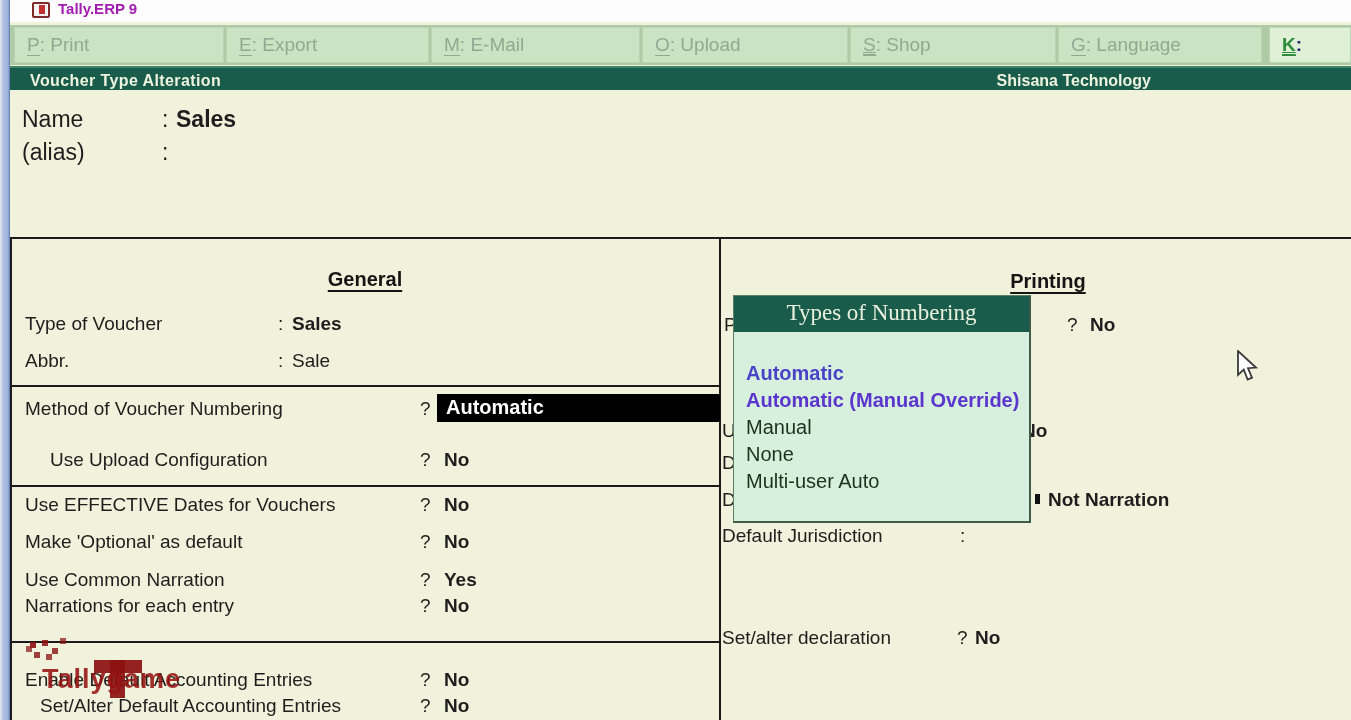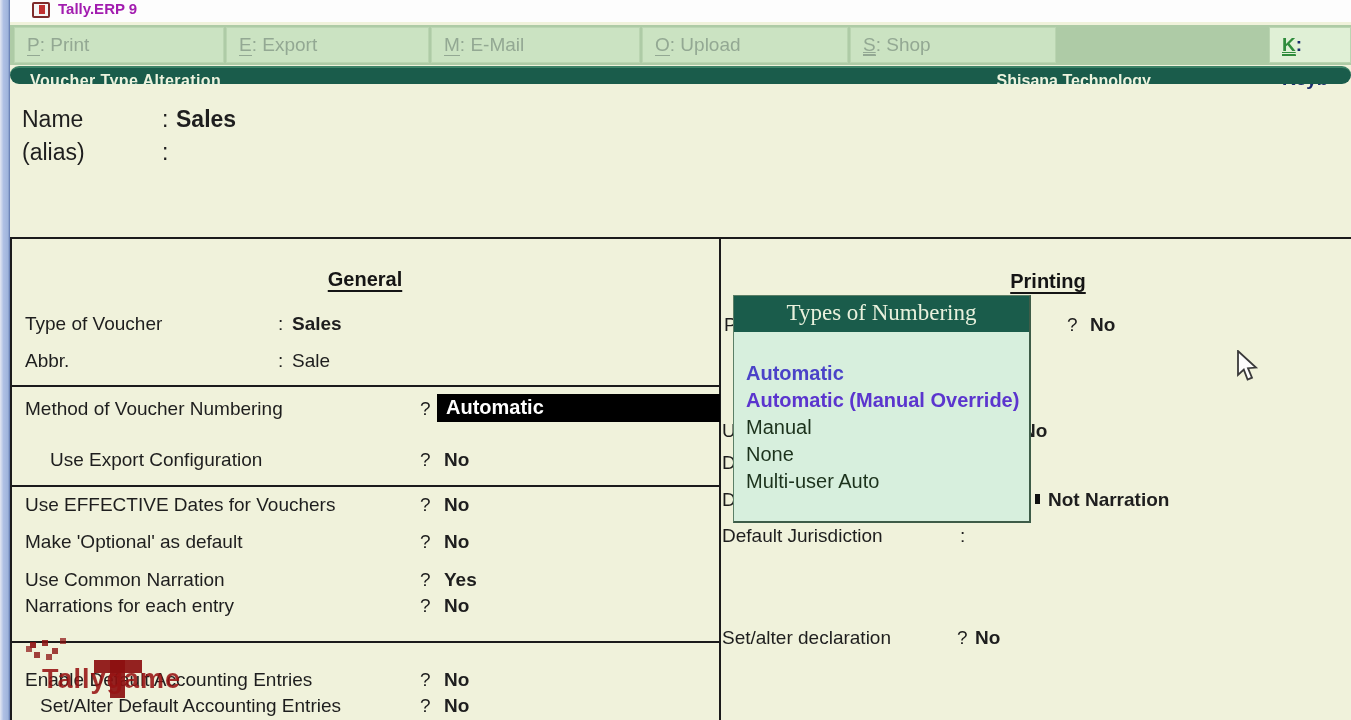--- a/index.html
+++ b/index.html
@@ -22,22 +22,22 @@
   .toolbar { position:absolute; left:10px; top:25px; width:1341px; height:40px; background:#AECBA6; }
   .tbtn { position:absolute; top:2px; height:36px; background:#CBE3C2; color:#93A893;
     font-size:19px; line-height:34px; padding-left:12px; border:1px solid #BAD5B1; }
   .tbtn .key { border-bottom:1.5px solid #93A893; }
   .tbtn.hot { background:#E0F0D6; }
   .tbtn.hot .key { color:#2F8C3C; font-weight:bold; border-bottom:1.5px solid #2F8C3C; text-decoration:underline double 1px; }
   .tbtn.hot .lab { color:#1A2B6E; font-weight:bold; }
   .tbtn.u2 .key { text-decoration:underline double 1px; }
 
   
-  .greenbar { position:absolute; left:10px; top:66px; width:1341px; height:18px;
-    background:#1A5C4B; border-top:2px solid #3E8468;border-radius:12px; }
+  .greenbar { position:absolute; left:10px; top:66px; width:1341px; height:24px;
+    background:#1A5C4B; border-top:2px solid #3E8468; }
   .screen-title { position:absolute; left:20px; top:4px; color:#EDF3DE; font-weight:bold;
     font-size:16px; letter-spacing:.4px; }
   .company { position:absolute; right:200px; top:4px; color:#EDF3DE; font-weight:bold; font-size:16px; }
 
   
   .nrow { position:absolute; font-size:23px; color:#1E1E1E; }
   .nlabel { position:absolute; left:22px; }
   .ncolon { position:absolute; left:162px; }
   .nvalue { position:absolute; left:176px; font-weight:bold; }
   .italic { }
@@ -95,20 +95,21 @@
     <span class="app-icon"></span>
     <span class="app-title">Tally.ERP 9</span>
   </div>
 
   <div class="toolbar">
     <div class="tbtn" style="left:4px;width:210px;"><span class="key">P</span><span class="lab">: Print</span></div>
     <div class="tbtn" style="left:216px;width:203px;"><span class="key">E</span><span class="lab">: Export</span></div>
     <div class="tbtn" style="left:421px;width:209px;"><span class="key">M</span><span class="lab">: E-Mail</span></div>
     <div class="tbtn u2" style="left:840px;width:206px;"><span class="key">S</span><span class="lab">: Shop</span></div>
     <div class="tbtn" style="left:632px;width:206px;"><span class="key">O</span><span class="lab">: Upload</span></div>
+    <div class="tbtn" style="left:1048px;width:204px;"><span class="key">G</span><span class="lab">: Language</span></div>
     <div class="tbtn hot" style="left:1259px;width:82px;"><span class="key">K</span><span class="lab">: Keyb</span></div>
   </div>
 
   <div class="greenbar">
     <span class="screen-title">Voucher Type Alteration</span>
     <span class="company">Shisana Technology</span>
   </div>
 
   <div class="nrow" style="top:106px;">
     <span class="nlabel">Name</span>
@@ -141,21 +142,21 @@
     <span class="v1">Sale</span>
   </div>
 
   <div class="lrow" style="top:398px;">
     <span class="lbl">Method of Voucher Numbering</span>
     <span class="c2">?</span>
   </div>
   <div class="hifield">Automatic</div>
 
   <div class="lrow" style="top:449px;">
-    <span class="lbl ind1">Use Export Configuration</span>
+    <span class="lbl ind1">Use Upload Configuration</span>
     <span class="c2">?</span>
     <span class="v2 bold">No</span>
   </div>
 
   <div class="lrow" style="top:494px;">
     <span class="lbl">Use EFFECTIVE Dates for Vouchers</span>
     <span class="c2">?</span>
     <span class="v2 bold">No</span>
   </div>
   <div class="lrow" style="top:531px;">

